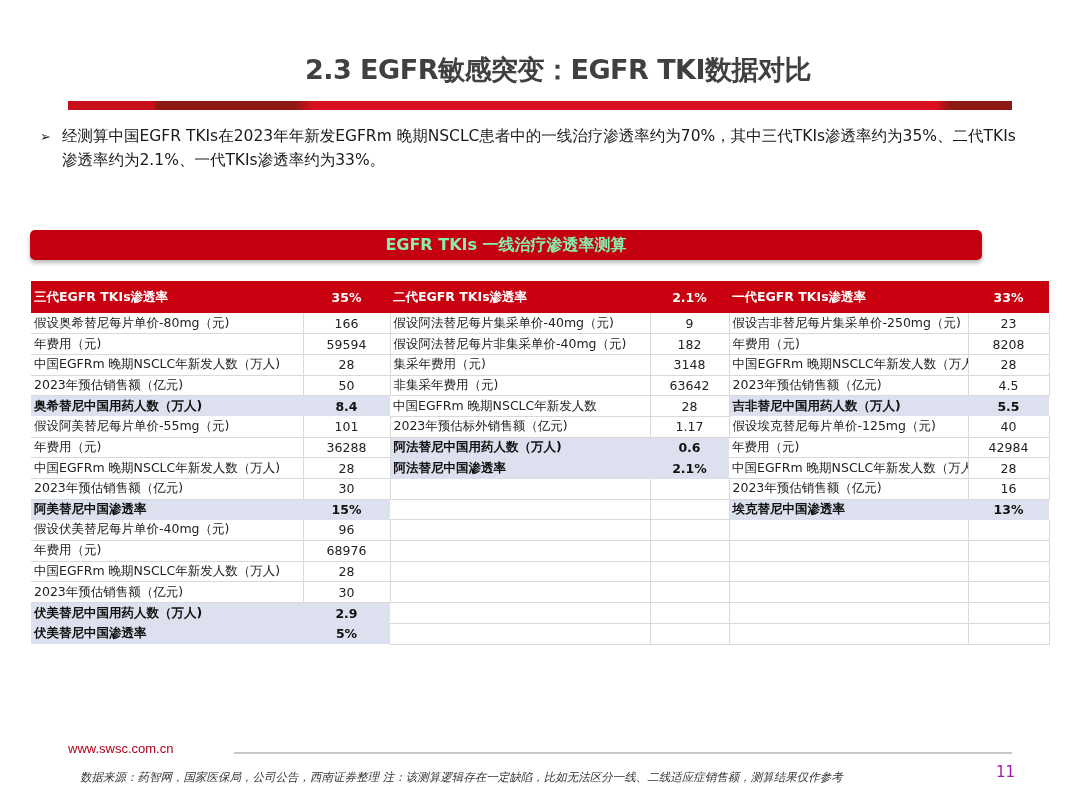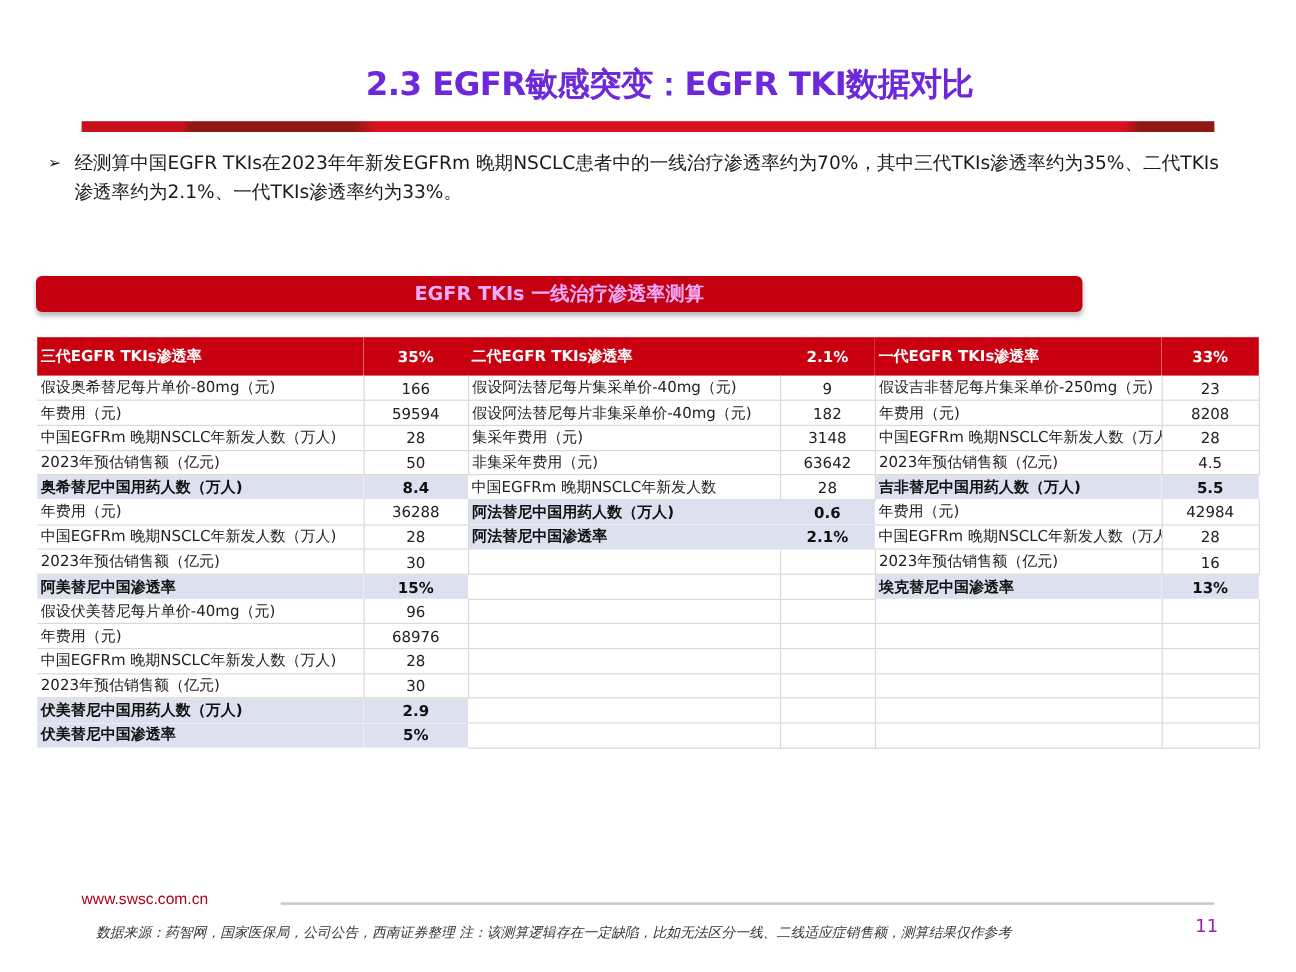--- a/index.html
+++ b/index.html
@@ -1,39 +1,39 @@
 <!DOCTYPE html>
 <html><head>
 <meta charset="utf-8">
 <style>
   * { box-sizing: border-box; margin: 0; padding: 0; }
   html, body { width: 1080px; height: 810px; background: #ffffff; overflow: hidden; }
   body { position: relative; font-family: "DejaVu Sans", "Liberation Sans", sans-serif; color: #222; }
 
   .title {
     position: absolute; left: 0; top: 52px; width: 1080px; text-align: center;
-    font-size: 27px; font-weight: bold; color: #6d28d9; letter-spacing: -0.5px; padding-left: 36px;
+    font-size: 27px; font-weight: bold; color: #404040; letter-spacing: -0.5px; padding-left: 36px;
   }
   .title-bar {
     position: absolute; left: 68px; top: 101px; width: 944px; height: 9px;
     background: linear-gradient(90deg, #c8101c 0%, #c8101c 9%, #8e1812 9.5%, #8e1812 24%, #d9101f 26%, #d9101f 92%, #8e1812 93.5%, #8e1812 100%);
   }
   .bullet {
     position: absolute; left: 40px; top: 124px; width: 990px;
     font-size: 15.5px; line-height: 24px; color: #1a1a1a;
     display: flex;
   }
   .bullet .arrow { width: 22px; flex: none; font-size: 13px; padding-top: 1px; }
   .bullet .btext { flex: 1; }
 
   .banner {
-    position: absolute; left: 30px; top: 230px; width: 872px; height: 30px;
+    position: absolute; left: 30px; top: 230px; width: 952px; height: 30px;
     background: #c40010; border-radius: 5px;
     box-shadow: 0 3px 4px rgba(0,0,0,0.28);
-    color: #f0abfc; font-weight: bold; font-size: 16px; text-align: center; line-height: 30px;
+    color: #86efac; font-weight: bold; font-size: 16px; text-align: center; line-height: 30px;
   }
 
   .grid {
     position: absolute; left: 31px; top: 281px; width: 1018px;
     border-collapse: collapse; table-layout: fixed;
     font-size: 12.5px;
   }
   .grid td {
     height: 20.7px; padding: 0 3px; white-space: nowrap; overflow: hidden;
     border-bottom: 1px solid #d9d9d9; border-right: 1px solid #d9d9d9;
@@ -124,20 +124,28 @@
       </tr>
       <tr>
         <td class="hl">奥希替尼中国用药人数（万人)</td>
         <td class="v hl">8.4</td>
         <td>中国EGFRm 晚期NSCLC年新发人数</td>
         <td class="v">28</td>
         <td class="hl">吉非替尼中国用药人数（万人)</td>
         <td class="v hl">5.5</td>
       </tr>
       <tr>
+        <td>假设阿美替尼每片单价-55mg（元)</td>
+        <td class="v">101</td>
+        <td>2023年预估标外销售额（亿元)</td>
+        <td class="v">1.17</td>
+        <td>假设埃克替尼每片单价-125mg（元)</td>
+        <td class="v">40</td>
+      </tr>
+      <tr>
         <td>年费用（元)</td>
         <td class="v">36288</td>
         <td class="hl">阿法替尼中国用药人数（万人)</td>
         <td class="v hl">0.6</td>
         <td>年费用（元)</td>
         <td class="v">42984</td>
       </tr>
       <tr>
         <td>中国EGFRm 晚期NSCLC年新发人数（万人)</td>
         <td class="v">28</td>

